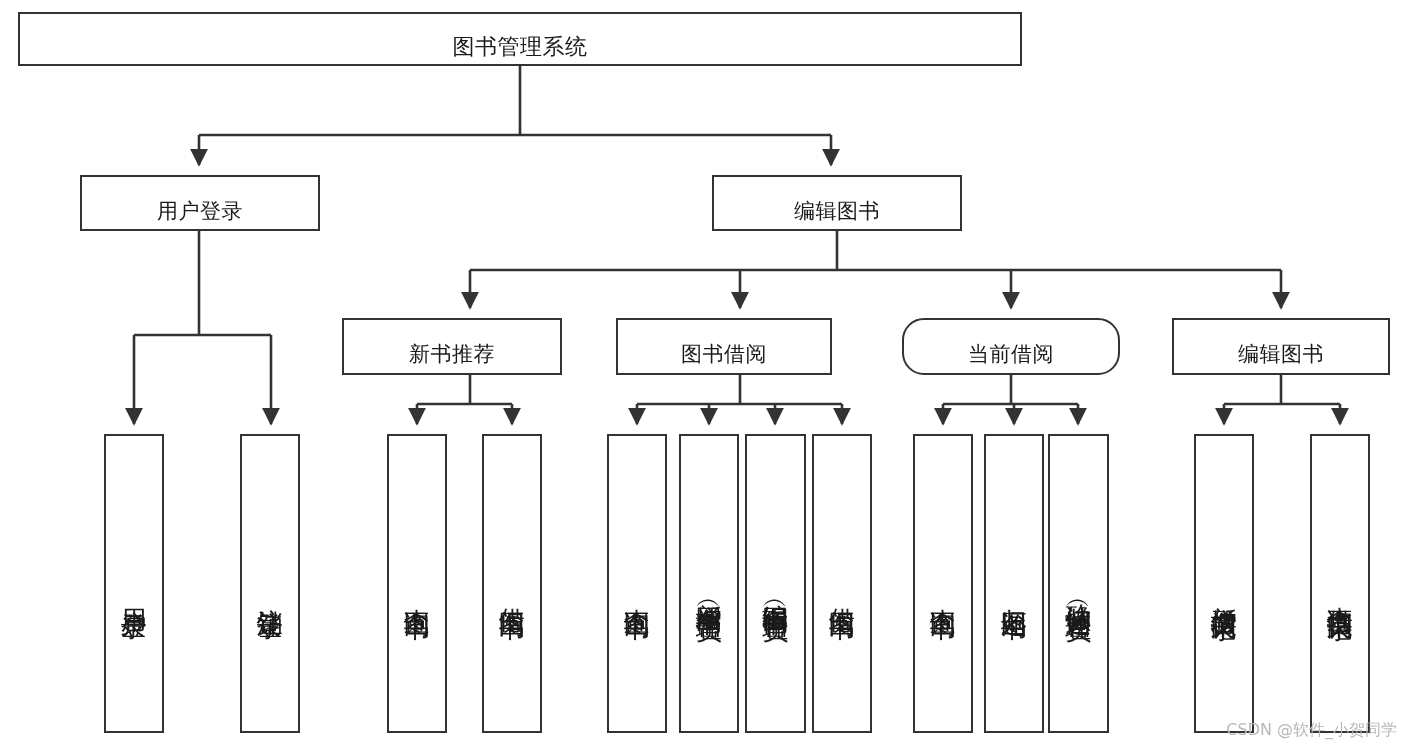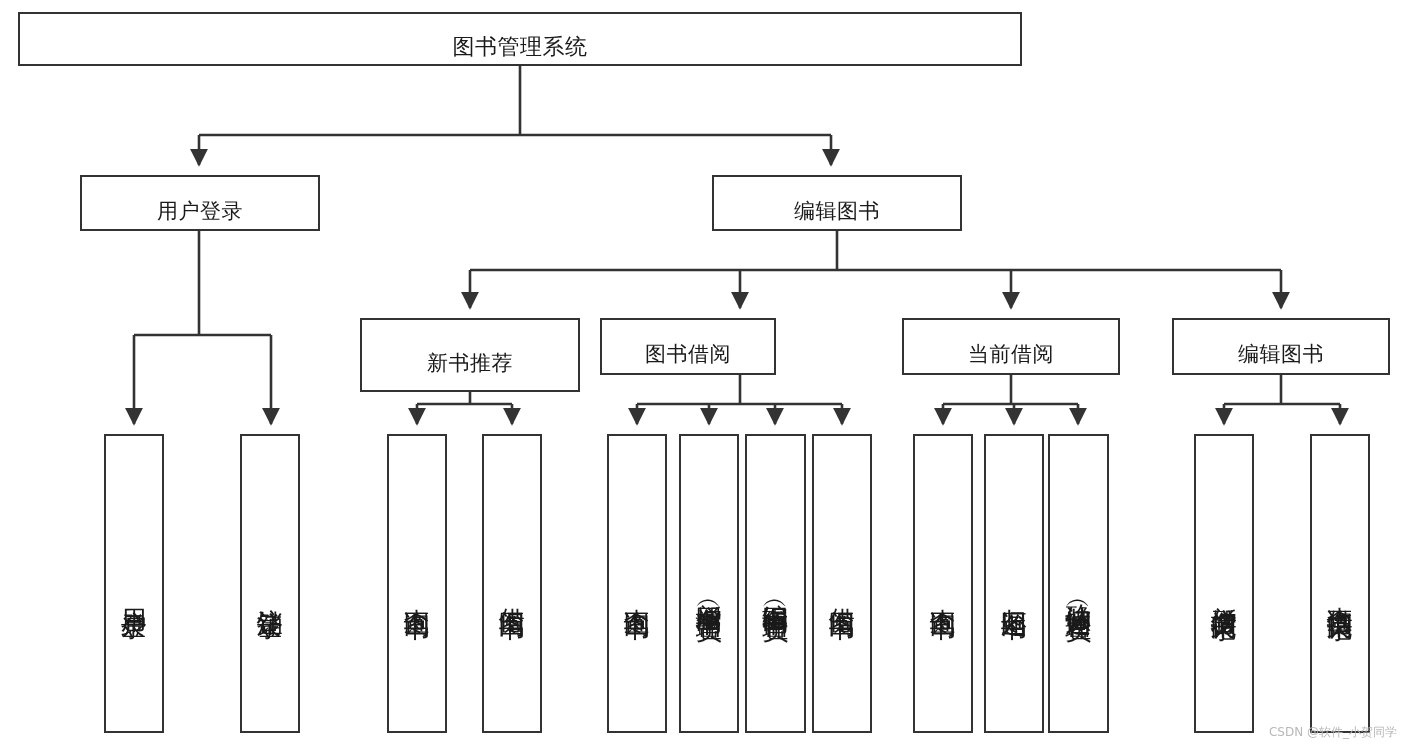--- a/index.html
+++ b/index.html
@@ -59,21 +59,21 @@
     text-orientation: upright;
     font-size: 26px;
     line-height: 1.02;
     letter-spacing: 2px;
     white-space: nowrap;
   }
   .watermark {
     position: absolute;
     right: 8px;
     bottom: 6px;
-    font-size: 12px;
+    font-size: 16px;
     color: #b8b8b8;
     white-space: nowrap;
     z-index: 5;
     font-family: "DejaVu Sans", "Liberation Sans", sans-serif;
   }
 </style>
 </head>
 <body>
 
 <div id="canvas">
@@ -132,27 +132,27 @@
     <span class="node-label">图书管理系统</span>
   </div>
 
   <div class="node horiz" style="left:80px; top:175px; width:240px; height:56px;">
     <span class="node-label">用户登录</span>
   </div>
   <div class="node horiz" style="left:712px; top:175px; width:250px; height:56px;">
     <span class="node-label">编辑图书</span>
   </div>
 
-  <div class="node horiz" style="left:360px; top:318px; width:220px; height:74px;">
+  <div class="node horiz" style="left:342px; top:318px; width:220px; height:57px;">
     <span class="node-label">新书推荐</span>
   </div>
-  <div class="node horiz" style="left:600px; top:318px; width:176px; height:57px;font-family:Liberation Serif, serif;">
+  <div class="node horiz" style="left:616px; top:318px; width:216px; height:57px;font-family:Liberation Serif, serif;">
     <span class="node-label">图书借阅</span>
   </div>
-  <div class="node horiz" style="left:902px; top:318px; width:218px; height:57px;">
+  <div class="node horiz" style="left:902px; top:318px; width:218px; height:57px;border-radius:22px;">
     <span class="node-label">当前借阅</span>
   </div>
   <div class="node horiz" style="left:1172px; top:318px; width:218px; height:57px;">
     <span class="node-label">编辑图书</span>
   </div>
 
   <div class="node vert" style="left:104px; top:434px; width:60px; height:299px;">
     <span class="node-label">用户登录</span>
   </div>
   <div class="node vert" style="left:240px; top:434px; width:60px; height:299px;">

